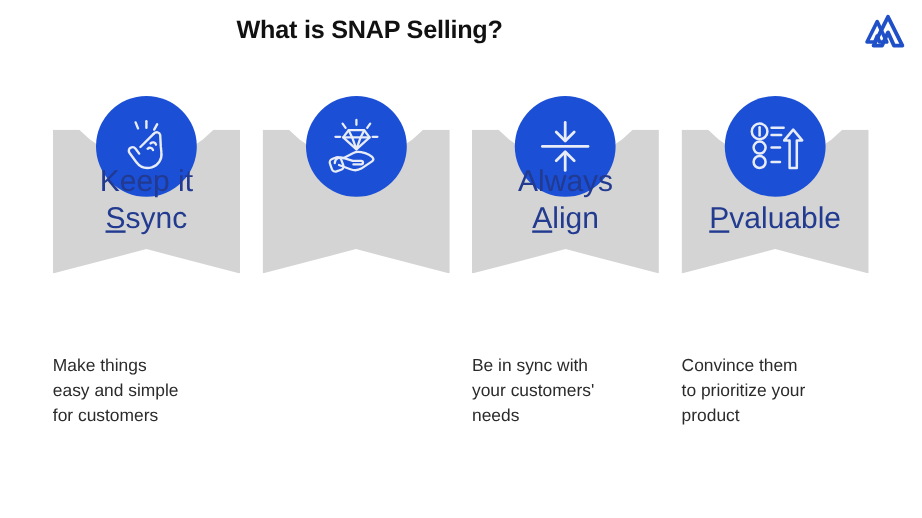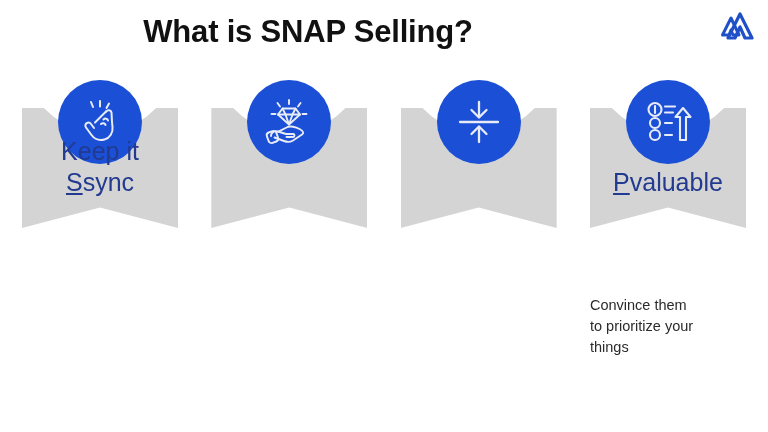--- a/index.html
+++ b/index.html
@@ -21,21 +21,21 @@
     background: #ffffff;
   }
 
   
   .title {
     position: absolute;
     top: 14px;
     left: 0;
     width: 616px;
     text-align: center;
-    font-size: 31px;
+    font-size: 21px;
     font-weight: bold;
     color: #111111;
     letter-spacing: -0.2px;
   }
 
   
   .logo {
     position: absolute;
     top: 11px;
     right: 14px;
@@ -44,21 +44,21 @@
   }
 
   
   .columns {
     position: absolute;
     top: 80px;
     left: 0;
     width: 768px;
     display: flex;
     justify-content: space-between;
-    padding: 0 16px;
+    padding: 0 38px;
     box-sizing: border-box;
   }
   .column {
     width: 168px;
     position: relative;
   }
 
   
   .banner-wrap {
     position: relative;
@@ -169,20 +169,23 @@
             <path d="M31 14.5 C33 12.5 36 13 36.5 15.5 L37 25 L37.5 30
                      C38.2 35.5 35 41 29.5 42.5 C24.5 43.8 19.5 42 16.5 38
                      L11 30.5 C9.8 28.8 10.3 26.8 12 26 C13.4 25.3 15 25.7 16 27
                      L19 31"></path>
             <path d="M28.5 22.5 C30 21 32.5 21.5 33 23.5"></path>
             <path d="M26 27 C27.5 25.6 30 26 30.5 28"></path>
           </svg>
         </div>
         <div class="heading"><span>Keep it</span><br><span></span><u>S</u><span>sync</span></div>
       </div>
+      <div class="body-text">Make things
+easy and simple
+for customers</div>
     </div>
 
     <div class="column">
       <div class="banner-wrap">
         <div class="banner"></div>
         <div class="circle">
           <svg viewBox="0 0 50 50" xmlns="http://www.w3.org/2000/svg" fill="none" stroke="#e8ecf7" stroke-width="1.9" stroke-linecap="round" stroke-linejoin="round">
             <line x1="25" y1="7" x2="25" y2="3"></line>
             <line x1="16" y1="9.5" x2="13.5" y2="6"></line>
             <line x1="34" y1="9.5" x2="36.5" y2="6"></line>
@@ -207,21 +210,25 @@
         <div class="banner"></div>
         <div class="circle">
           <svg viewBox="0 0 50 50" xmlns="http://www.w3.org/2000/svg" fill="none" stroke="#e8ecf7" stroke-width="2.3" stroke-linecap="round" stroke-linejoin="round">
             <line x1="25" y1="5" x2="25" y2="20"></line>
             <polyline points="17.5,13 25,20.5 32.5,13"></polyline>
             <line x1="6" y1="25" x2="44" y2="25"></line>
             <line x1="25" y1="45" x2="25" y2="30"></line>
             <polyline points="17.5,37 25,29.5 32.5,37"></polyline>
           </svg>
         </div>
-      </div>
+        <div class="heading"><span>Always</span><br><span></span><u>A</u><span>lign</span></div>
+      </div>
+      <div class="body-text">Be in sync with
+your customers'
+needs</div>
     </div>
 
     <div class="column">
       <div class="banner-wrap">
         <div class="banner"></div>
         <div class="circle">
           <svg viewBox="0 0 50 50" xmlns="http://www.w3.org/2000/svg" fill="none" stroke="#e8ecf7" stroke-width="2.1" stroke-linecap="round" stroke-linejoin="round">
             <circle cx="12" cy="12.5" r="6.5"></circle>
             <line x1="12" y1="9" x2="12" y2="16"></line>
             <circle cx="12" cy="26" r="5"></circle>
@@ -230,17 +237,17 @@
             <line x1="22" y1="15.5" x2="30" y2="15.5"></line>
             <line x1="22" y1="26" x2="29" y2="26"></line>
             <line x1="22" y1="38" x2="29" y2="38"></line>
             <path d="M37 43 L37 20 L32.5 20 L40 11 L47.5 20 L43 20 L43 43 Z"></path>
           </svg>
         </div>
         <div class="heading"><br><span></span><u>P</u><span>valuable</span></div>
       </div>
       <div class="body-text">Convince them
 to prioritize your
-things</div>
+product</div>
     </div>
 
   </div>
 </div>
 
 </body></html>

